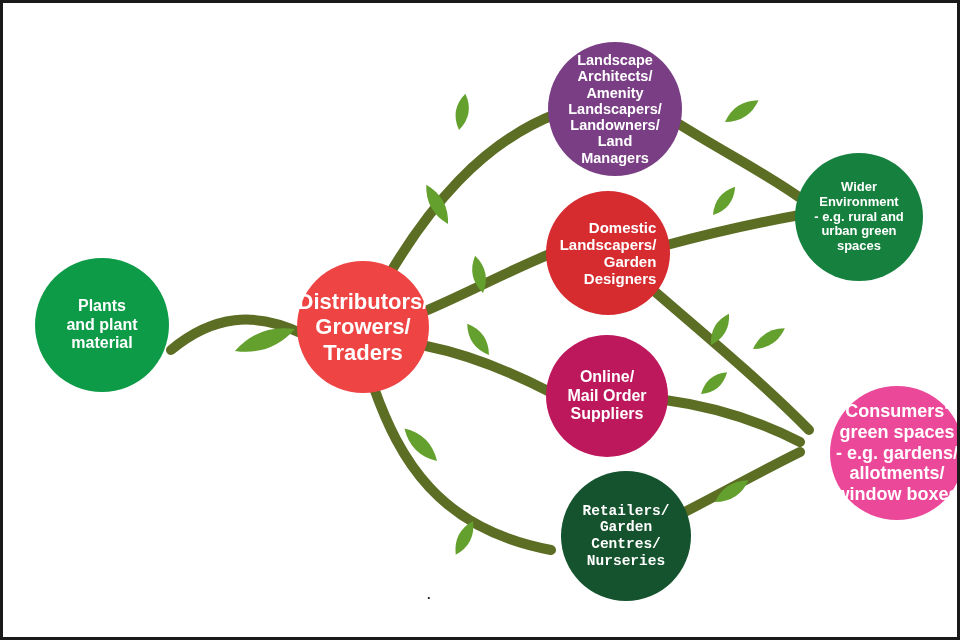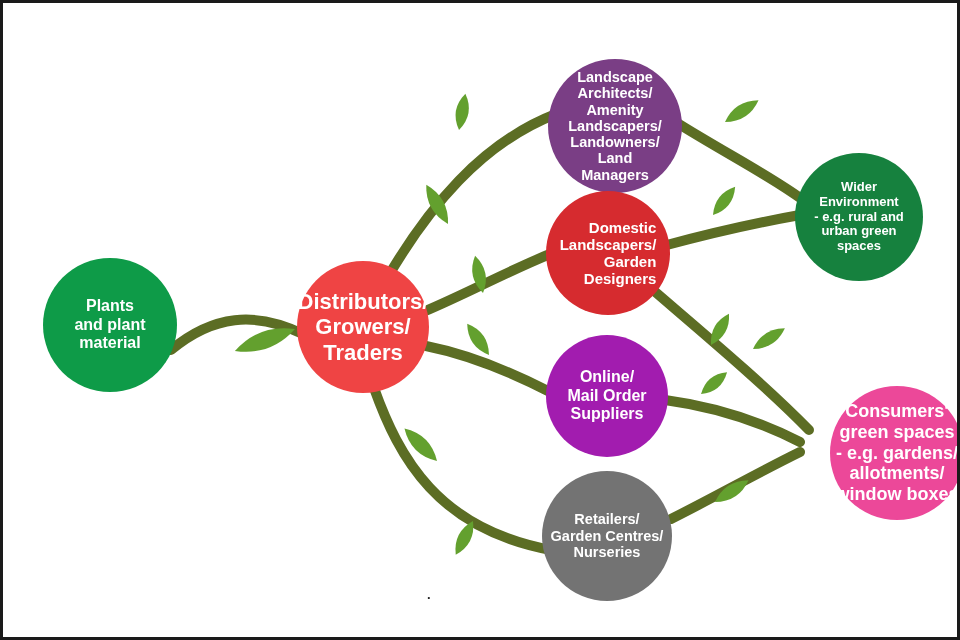--- a/index.html
+++ b/index.html
@@ -61,56 +61,56 @@
       <path d="M0 0 Q20 -15 40 0 Q20 15 0 0 Z" transform="translate(470 518) rotate(117) scale(0.95 0.85)" fill="#63a02e"></path>
       <path d="M0 0 Q20 -15 40 0 Q20 15 0 0 Z" transform="translate(722 119) rotate(-33) scale(1.0 0.85)" fill="#63a02e"></path>
       <path d="M0 0 Q20 -15 40 0 Q20 15 0 0 Z" transform="translate(710 212) rotate(-52) scale(0.9 0.8)" fill="#63a02e"></path>
       <path d="M0 0 Q20 -15 40 0 Q20 15 0 0 Z" transform="translate(708 342) rotate(-60) scale(0.9 0.8)" fill="#63a02e"></path>
       <path d="M0 0 Q20 -15 40 0 Q20 15 0 0 Z" transform="translate(750 346) rotate(-33) scale(0.95 0.8)" fill="#63a02e"></path>
       <path d="M0 0 Q20 -15 40 0 Q20 15 0 0 Z" transform="translate(698 391) rotate(-40) scale(0.85 0.78)" fill="#63a02e"></path>
       <path d="M0 0 Q20 -15 40 0 Q20 15 0 0 Z" transform="translate(712 499) rotate(-33) scale(1.0 0.85)" fill="#63a02e"></path>
     </g>
   </svg>
 
-  <div class="node" style="left: 40px; top: 255px; width: 134px; height: 134px; font-size: 16px; background: rgb(14, 155, 72);">
+  <div class="node" style="left: 32px; top: 255px; width: 134px; height: 134px; font-size: 16px; background: rgb(14, 155, 72);">
     <span class="lbl">Plants
 and plant
 material</span>
   </div>
 
   <div class="node" style="left: 294px; top: 258px; width: 132px; height: 132px; font-size: 22px; background: #ef4444;">
     <span class="lbl">Distributors/
 Growers/
 Traders</span>
   </div>
 
-  <div class="node" style="left: 545px; top: 56px; width: 134px; height: 134px; font-size: 14.5px; line-height: 1.12; background: rgb(122, 62, 133);">
+  <div class="node" style="left: 545px; top: 39px; width: 134px; height: 134px; font-size: 14.5px; line-height: 1.12; background: rgb(122, 62, 133);">
     <span class="lbl">Landscape
 Architects/
 Amenity
 Landscapers/
 Landowners/
 Land
 Managers</span>
   </div>
 
   <div class="node" style="left: 543px; top: 188px; width: 124px; height: 124px; font-size: 15px; background: rgb(214, 43, 47); text-align: right;">
     <span class="lbl">Domestic
 Landscapers/
 Garden
 Designers</span>
   </div>
 
-  <div class="node" style="left: 543px; top: 332px; width: 122px; height: 122px; font-size: 16px; background: #a21caf;">
+  <div class="node" style="left: 543px; top: 332px; width: 122px; height: 122px; font-size: 16px; background: #be185d;">
     <span class="lbl">Online/
 Mail Order
 Suppliers</span>
   </div>
 
-  <div class="node" style="left: 539px; top: 468px; width: 130px; height: 130px; font-size: 14.5px; background: #737373;">
+  <div class="node" style="left: 558px; top: 468px; width: 130px; height: 130px; font-size: 14.5px; background: #14532d; font-family: Liberation Mono, monospace;">
     <span class="lbl">Retailers/
 Garden Centres/
 Nurseries</span>
   </div>
 
   <div class="node" style="left: 792px; top: 150px; width: 128px; height: 128px; font-size: 13px; background: rgb(22, 129, 62);">
     <span class="lbl">Wider
 Environment
 - e.g. rural and
 urban green

